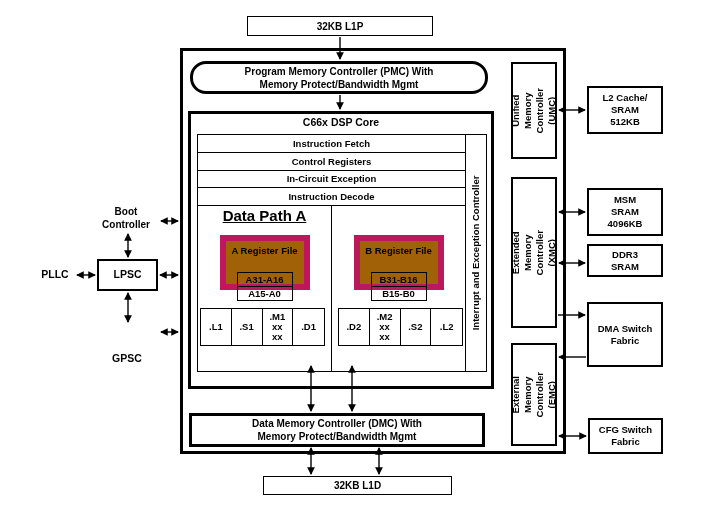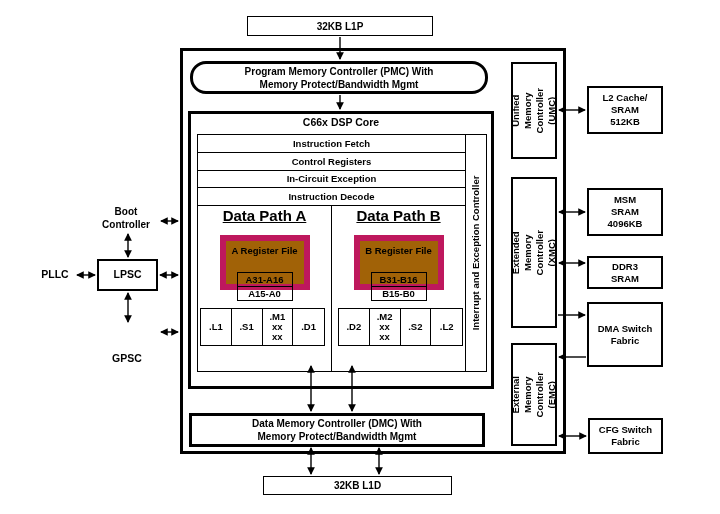--- a/index.html
+++ b/index.html
@@ -83,21 +83,20 @@
           <div class="units ua">
             <div class="unit">.L1</div>
             <div class="unit">.S1</div>
             <div class="unit">.M1
 xx
 xx</div>
             <div class="unit">.D1</div>
           </div>
         </div>
         <div class="dp-col">
-          <div class="dp-title">Data Path B</div>
           <div class="regfile">
             <div class="regfile-title">B Register File</div>
             <div class="regstack">
               <div class="reg hi">B31-B16</div>
               <div class="reg">B15-B0</div>
             </div>
           </div>
           <div class="units ub">
             <div class="unit">.D2</div>
             <div class="unit">.M2
@@ -131,21 +130,21 @@
     <div class="vtext">External Memory
 Controller (EMC)</div>
   </div>
 
   <div class="box f95" style="left:587px; top:86px;  width:76px; height:48px;">L2 Cache/
 SRAM
 512KB</div>
   <div class="box f95" style="left:587px; top:188px; width:76px; height:48px;">MSM
 SRAM
 4096KB</div>
-  <div class="box f95" style="left:587px; top:256px; width:76px; height:33px;">DDR3
+  <div class="box f95" style="left:587px; top:244px; width:76px; height:33px;">DDR3
 SRAM</div>
   <div class="box f95" style="left:587px; top:302px; width:76px; height:65px;">DMA Switch
 Fabric</div>
   <div class="box f95" style="left:588px; top:418px; width:75px; height:36px;">CFG Switch
 Fabric</div>
 
   <div class="nob f10" style="left:90px; top:204px; width:72px; height:28px;">Boot
 Controller</div>
   <div class="nob f105" style="left:34px; top:268px; width:42px; height:14px;">PLLC</div>
   <div class="box f105" style="left:97px; top:259px; width:61px; height:32px;">LPSC</div>

